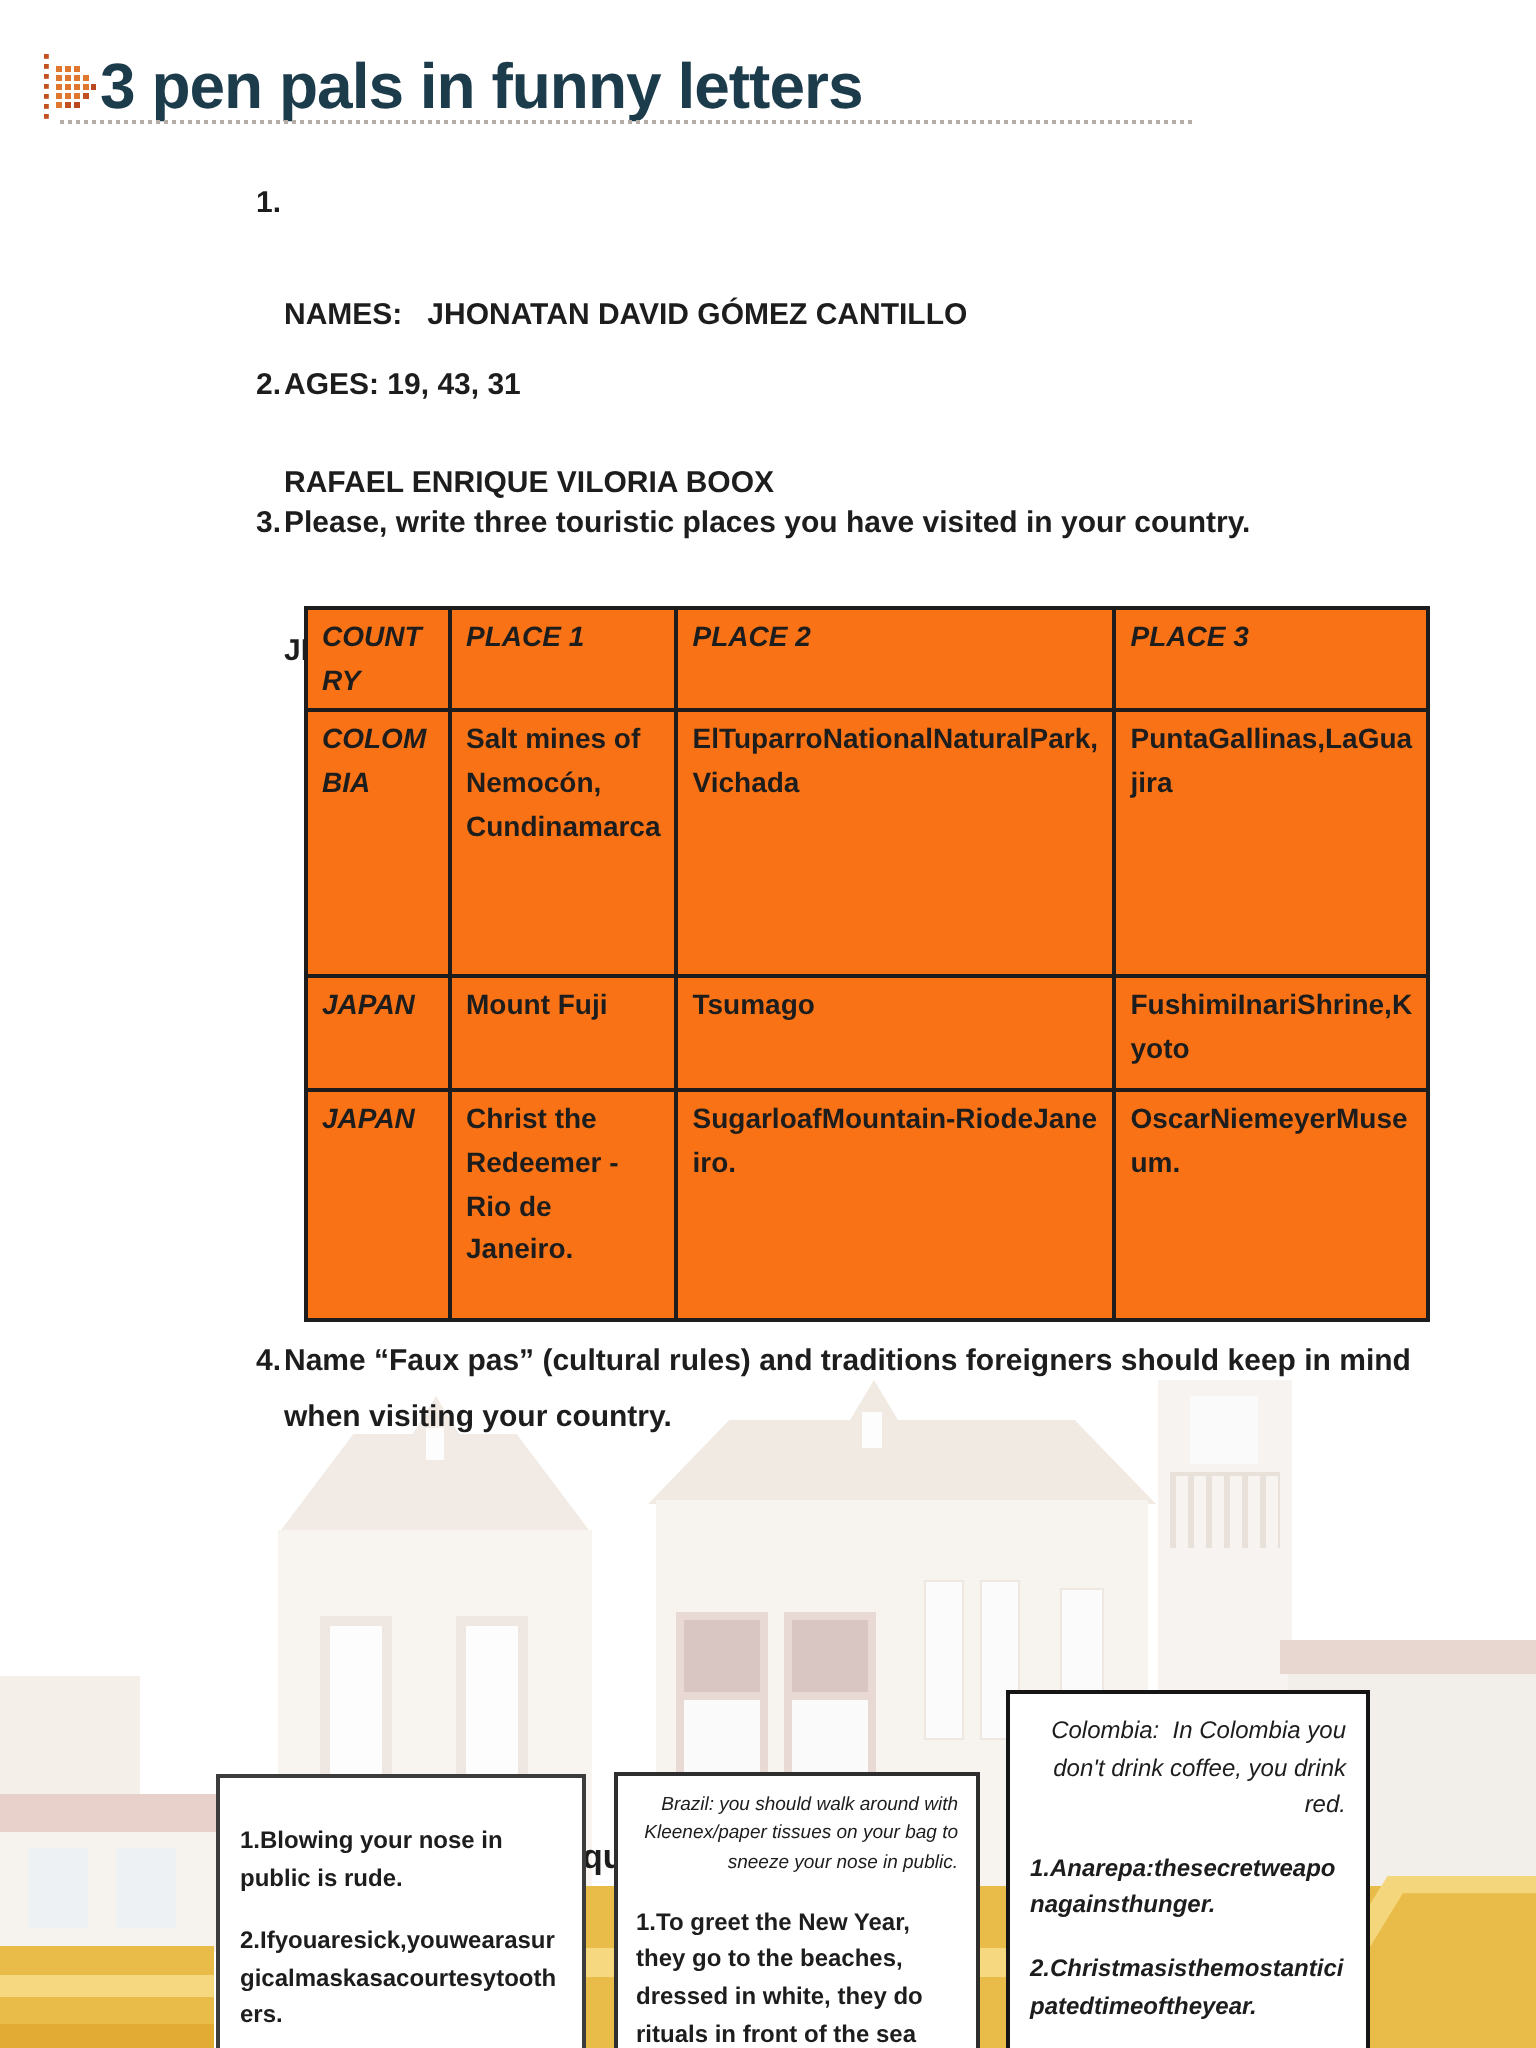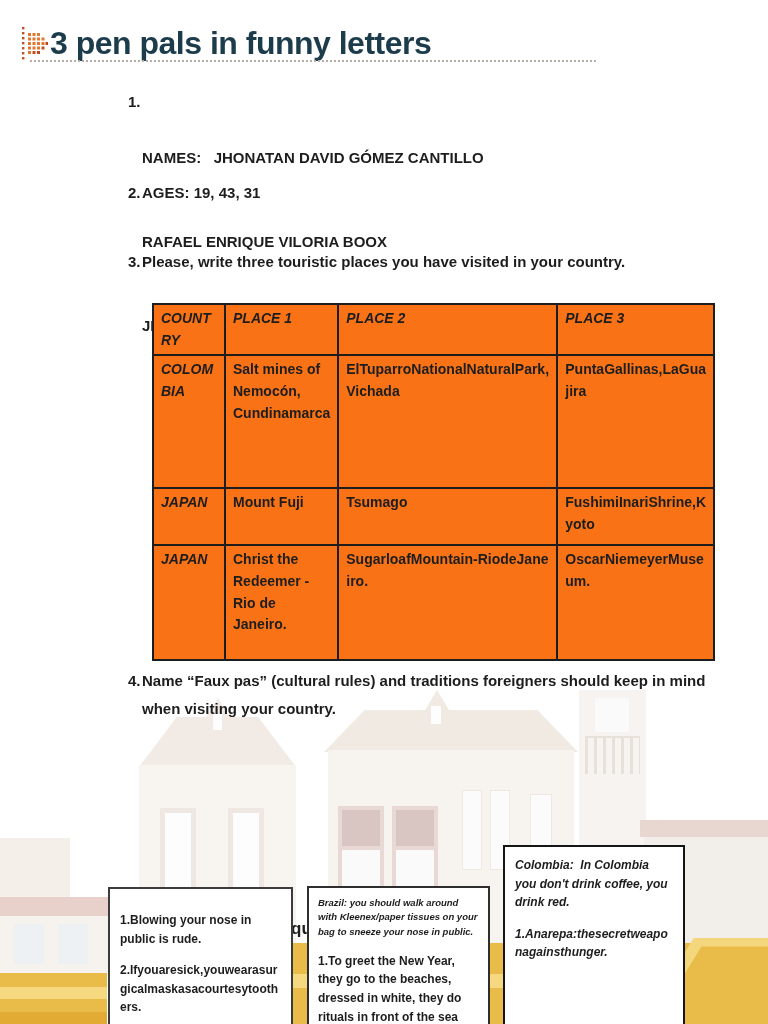--- a/index.html
+++ b/index.html
@@ -80,21 +80,21 @@
   .gold-right-outer { left:640px; top:938px; width:128px; height:86px; background:#f4d77d;
     clip-path:polygon(12% 100%,12% 72%,42% 0,100% 0,100% 100%); }
   .gold-right-inner { left:640px; top:938px; width:128px; height:86px; background:#e9bc49;
     clip-path:polygon(20% 100%,20% 78%,48% 10%,100% 10%,100% 100%); }
 
   
   .fragment { position:absolute; left:291px; top:919px; z-index:2; font-size:17px; font-weight:700; }
 
   
   .note { position:absolute; z-index:5; background:#ffffff; font-size:12px; line-height:1.55; }
-  .note .head { font-style:italic; font-weight:700; white-space:pre-wrap; }
+  .note .head { font-style:italic; font-weight:400; white-space:pre-wrap;text-align:right; }
   .note .item { font-weight:700; margin-top:13px; }
   .note .ba { word-break:break-all; }
   #note-japan { left:108px; top:887px; width:185px; height:160px; border:2px solid #3c3c3c; padding:9px 10px; }
   #note-japan .head { letter-spacing:.4px; }
   #note-brazil { left:307px; top:886px; width:183px; height:160px; border:2px solid #2e2e2e; padding:8px 9px; }
   #note-brazil .head { font-size:9.5px; line-height:1.5; }
   #note-colombia { left:503px; top:845px; width:182px; height:200px; border:2px solid #151515; padding:9px 10px; }
   #note-colombia .head, #note-colombia .item { font-style:italic; }
 </style>
 </head>
@@ -237,16 +237,17 @@
     <div class="item">1.Blowing your nose in public is rude.</div>
     <div class="item ba">2.Ifyouaresick,youwearasurgicalmaskasacourtesytoothers.</div>
   </div>
   <div class="note" id="note-brazil">
     <div class="head">Brazil: you should walk around with Kleenex/paper tissues on your bag to sneeze your nose in public.</div>
     <div class="item">1.To greet the New Year, they go to the beaches, dressed in white, they do rituals in front of the sea with candles so that the sea takes the old and brings the new.</div>
   </div>
   <div class="note" id="note-colombia">
     <div class="head">Colombia:  In Colombia you don't drink coffee, you drink red.</div>
     <div class="item ba">1.Anarepa:thesecretweaponagainsthunger.</div>
+    <div class="item ba">2.Christmasisthemostanticipatedtimeoftheyear.</div>
 
   </div>
 
 </div>
 
 </body></html>

